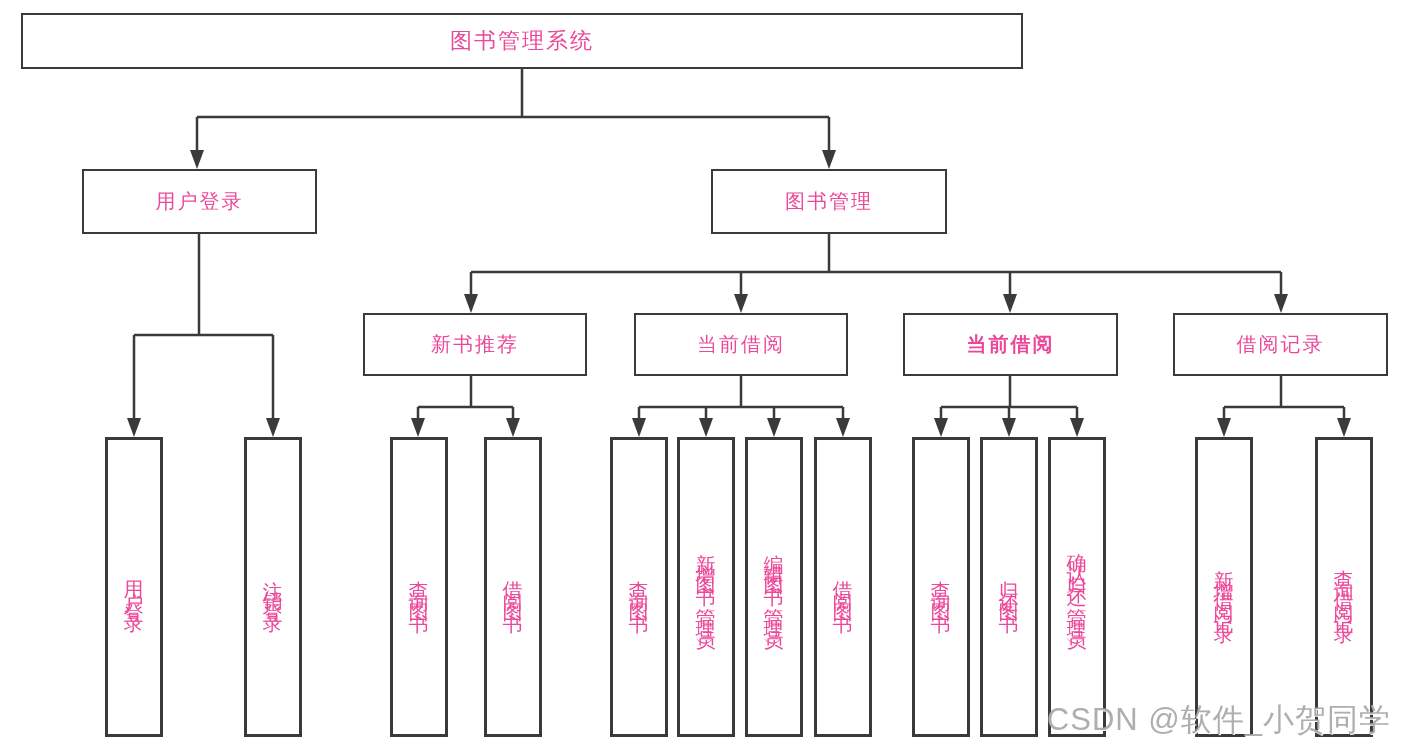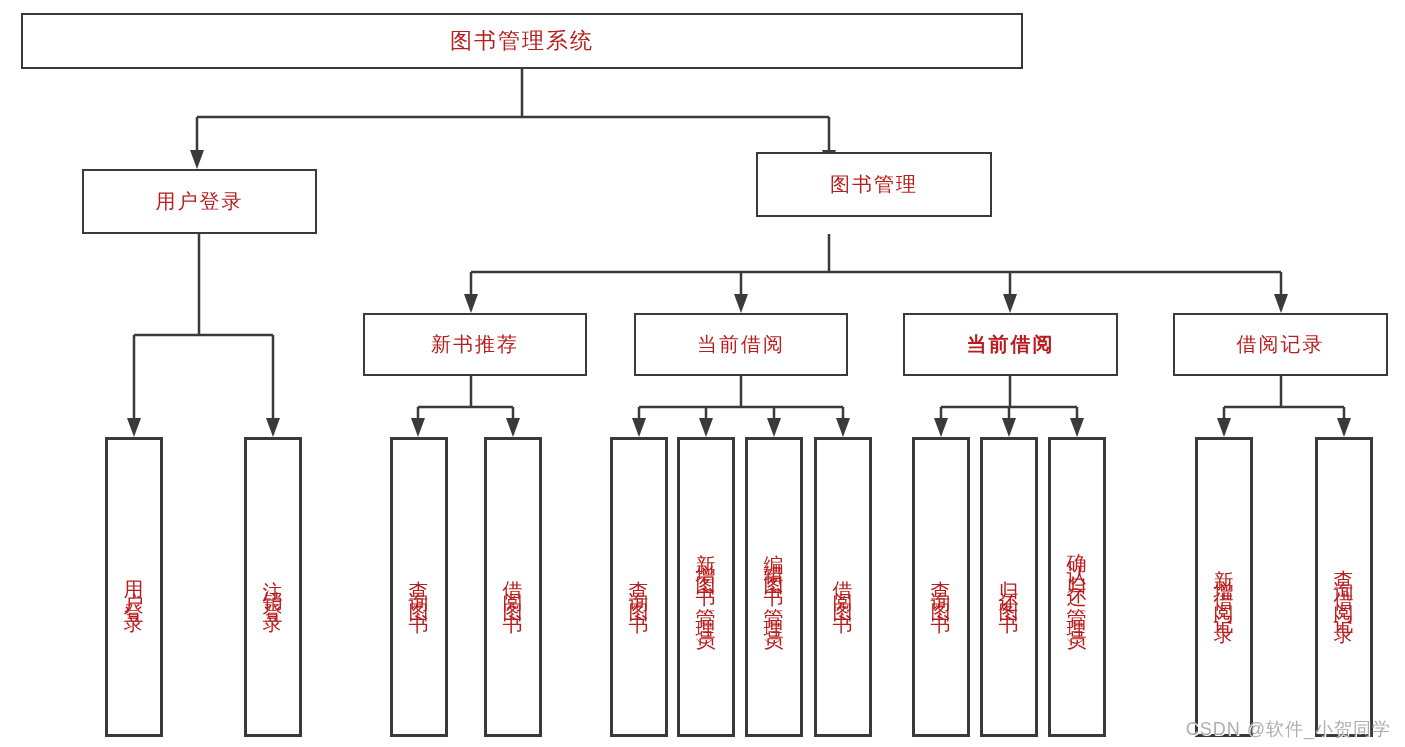--- a/index.html
+++ b/index.html
@@ -18,21 +18,21 @@
     pointer-events: none;
   }
   .box {
     position: absolute;
     box-sizing: border-box;
     border: 2.5px solid #3a3a3a;
     background: #ffffff;
     display: flex;
     align-items: center;
     justify-content: center;
-    color: #b91c1c;
+    color: #ec4899;
   }
   .box.l1 { border-width: 2px; }
   .hlabel {
     font-size: 20px;
     letter-spacing: 2px;
     white-space: nowrap;
   }
   .l1 .hlabel { font-size: 22px; }
   .vbox { border-width: 3px; }
   .vlabel {
@@ -40,21 +40,21 @@
     text-orientation: mixed;
     font-size: 20px;
     letter-spacing: 11px;
     line-height: 1;
     white-space: nowrap;
   }
   .watermark {
     position: absolute;
     right: 14px;
     bottom: 6px;
-    font-size: 18px;
+    font-size: 31px;
     color: rgba(165,165,165,0.9);
     text-shadow: 1px 1px 0 #ffffff;
     letter-spacing: 1px;
     white-space: nowrap;
   }
   svg path { stroke: #3a3a3a; stroke-width: 2.5; fill: none; }
   svg polygon { fill: #3a3a3a; stroke: none; }
 </style>
 </head>
 <body>
@@ -97,21 +97,21 @@
     <polygon points="1337,418 1351,418 1344,437"></polygon>
   </svg>
 
   <div class="box l1" style="left:21px; top:13px; width:1002px; height:56px;">
     <span class="hlabel">图书管理系统</span>
   </div>
 
   <div class="box" style="left:82px; top:169px; width:235px; height:65px;">
     <span class="hlabel">用户登录</span>
   </div>
-  <div class="box" style="left:711px; top:152px; width:236px; height:65px;margin-left:45px;">
+  <div class="box" style="left:711px; top:169px; width:236px; height:65px;">
     <span class="hlabel">图书管理</span>
   </div>
 
   <div class="box" style="left:363px; top:313px; width:224px; height:63px;">
     <span class="hlabel">新书推荐</span>
   </div>
   <div class="box" style="left:634px; top:313px; width:214px; height:63px;">
     <span class="hlabel">当前借阅</span>
   </div>
   <div class="box" style="left:903px; top:313px; width:215px; height:63px;font-weight:bold;">

